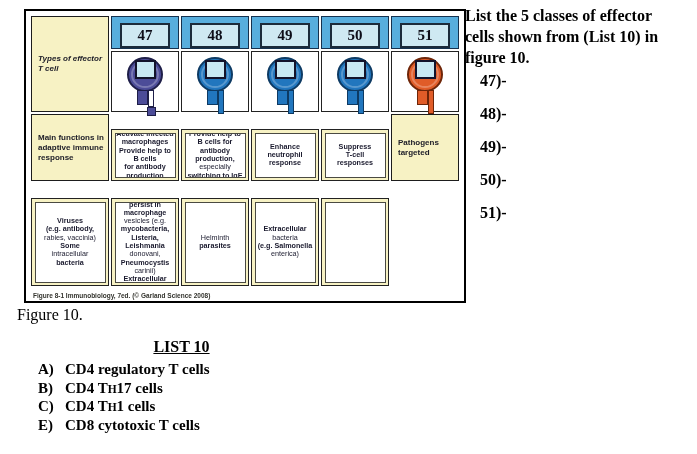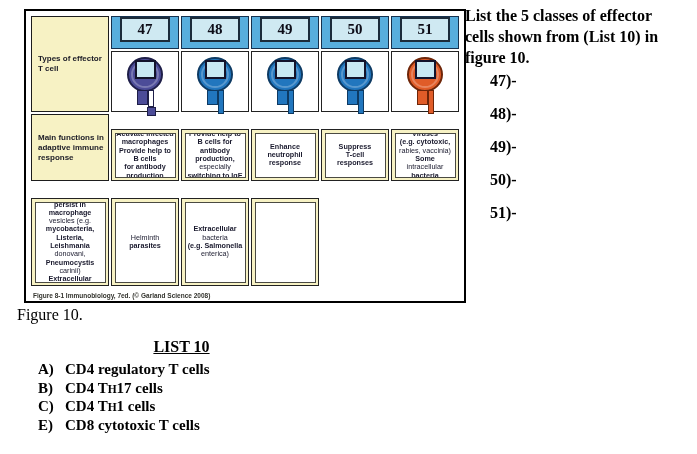--- a/index.html
+++ b/index.html
@@ -18,24 +18,24 @@
     grid-template-columns:78px repeat(5,68px);
     grid-template-rows:33px 61px 67px 103px;
     gap:2px;background:#fff;
   }
   .lbl{
     background:var(--yellow);border:1px solid #1d1d1d;
     font:bold 8px "Liberation Sans",sans-serif;line-height:10px;color:#20202a;
     padding:2px 2px 2px 6px;display:flex;align-items:center;
     white-space:pre-line;box-sizing:border-box;
   }
-  .lbl-span{grid-row:1 / span 2;grid-column:1;}
+  .lbl-span{grid-row:1 / span 2;grid-column:1;font-style:italic;}
   .band{
     background:var(--band);border:1px solid #16324f;
-    display:flex;align-items:flex-start;justify-content:center;box-sizing:border-box;
+    display:flex;align-items:flex-end;justify-content:center;box-sizing:border-box;
   }
   .numbox{
     width:50px;height:25px;background:var(--numbox);border:2px solid #1c2b3a;
     display:flex;align-items:center;justify-content:center;
     font:bold 15px "Liberation Serif",serif;color:#0d0d18;box-sizing:border-box;
   }
   .icell{
     background:#fff;border:1px solid #222;box-sizing:border-box;
     display:flex;align-items:flex-start;justify-content:center;
   }
@@ -74,21 +74,21 @@
   }
   .figcaption{
     position:absolute;left:7px;bottom:2px;
     font:bold 6.5px "Liberation Sans",sans-serif;color:#33332d;
   }
   
   .question{
     position:absolute;left:465px;top:5px;width:220px;
     font:bold 16px "Liberation Serif",serif;line-height:21px;color:#000;
   }
-  .blanks{position:absolute;left:490px;top:72px;}
+  .blanks{position:absolute;left:480px;top:72px;}
   .blank{font:bold 16px "Liberation Serif",serif;height:33px;color:#000;}
   
   .figlabel{position:absolute;left:17px;top:306px;font:16px "Liberation Serif",serif;color:#000;}
   .listblock{position:absolute;left:17px;top:338px;}
   .list-title{font:bold 16px "Liberation Serif",serif;text-decoration:underline;color:#000;text-align:right;}
   .list-items{margin-top:5px;padding-left:21px;}
   .li{font:bold 15px "Liberation Serif",serif;line-height:17.5px;color:#000;}
   .letter{display:inline-block;width:27px;}
   .sc{font-size:11.5px;}
 </style>
@@ -189,24 +189,25 @@
         </div>
       </div>
     <div class="dcell">
         <div class="box">
           <div>Suppress</div>
           <div>T-cell</div>
           <div>responses</div>
         </div>
       </div>
 
+    <div class="lbl">Pathogens targeted</div>
     <div class="dcell">
         <div class="box">
           <div>Viruses</div>
-          <div>(e.g. cytotoxic,</div>
+          <div>(e.g. antibody,</div>
           <div class="it lt">rabies, vaccinia)</div>
           <div>Some</div>
           <div class="lt">intracellular</div>
           <div>bacteria</div>
         </div>
       </div>
     <div class="dcell">
         <div class="box">
           <div>Microbes that</div>
           <div>persist in</div>

